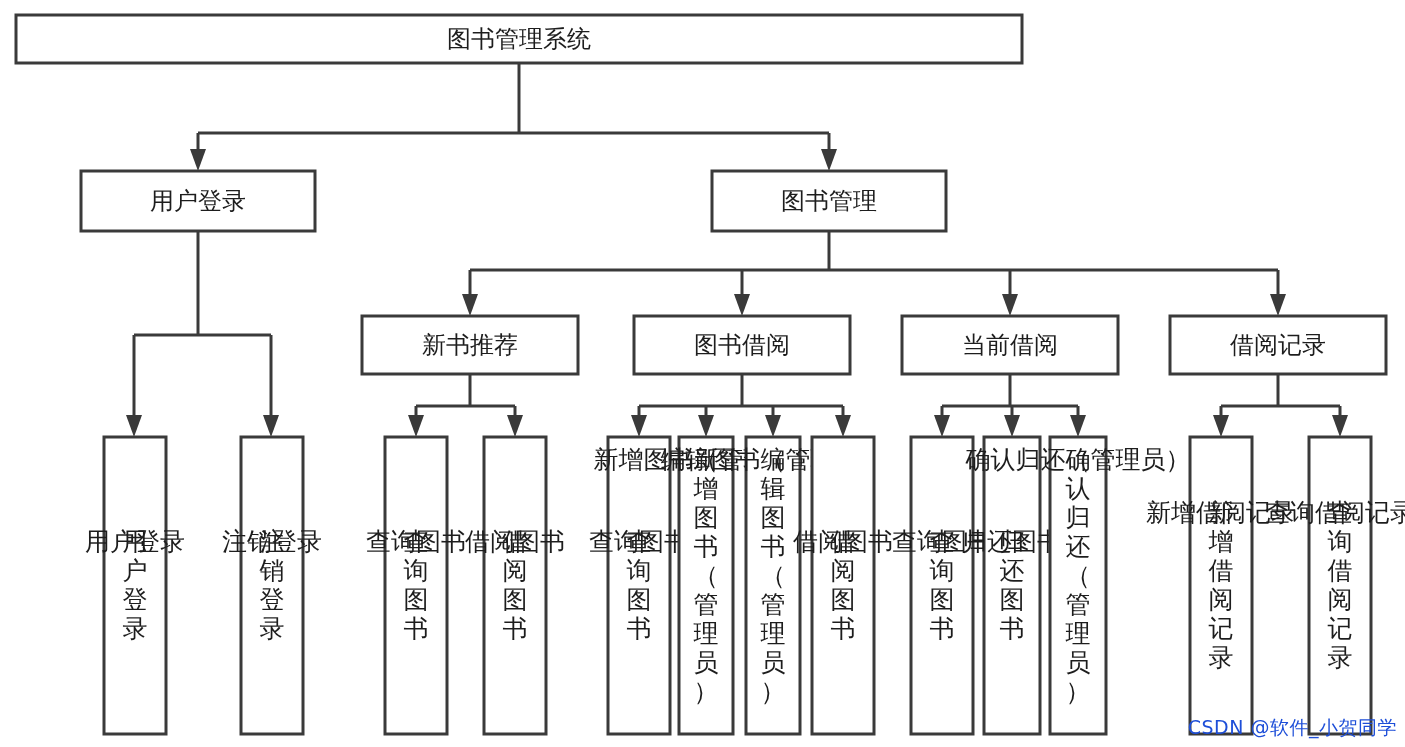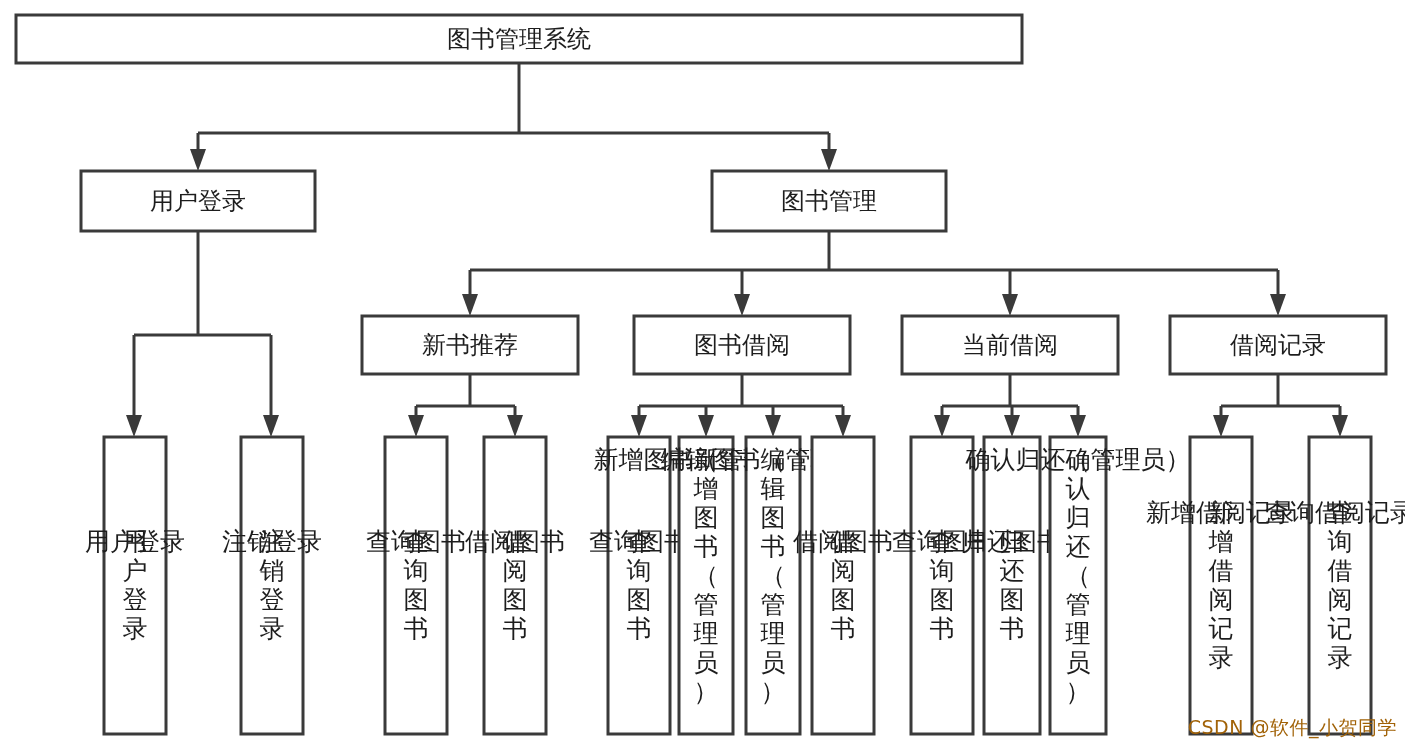--- a/index.html
+++ b/index.html
@@ -55,21 +55,21 @@
     font-size: 25px;
     fill: #1d1d1d;
     text-anchor: middle;
   }
   .watermark-text {
     position: absolute;
     right: 8px;
     bottom: 6px;
     font-family: "DejaVu Sans", "Liberation Sans", sans-serif;
     font-size: 19px;
-    color: #a16207;
+    color: #1d4ed8;
     letter-spacing: 0.5px;
     white-space: nowrap;
     pointer-events: none;
   }
 </style>
 </head>
 <body>
 
 <div id="diagram-root">
   <svg class="diagram-canvas" viewBox="0 0 1405 747">

